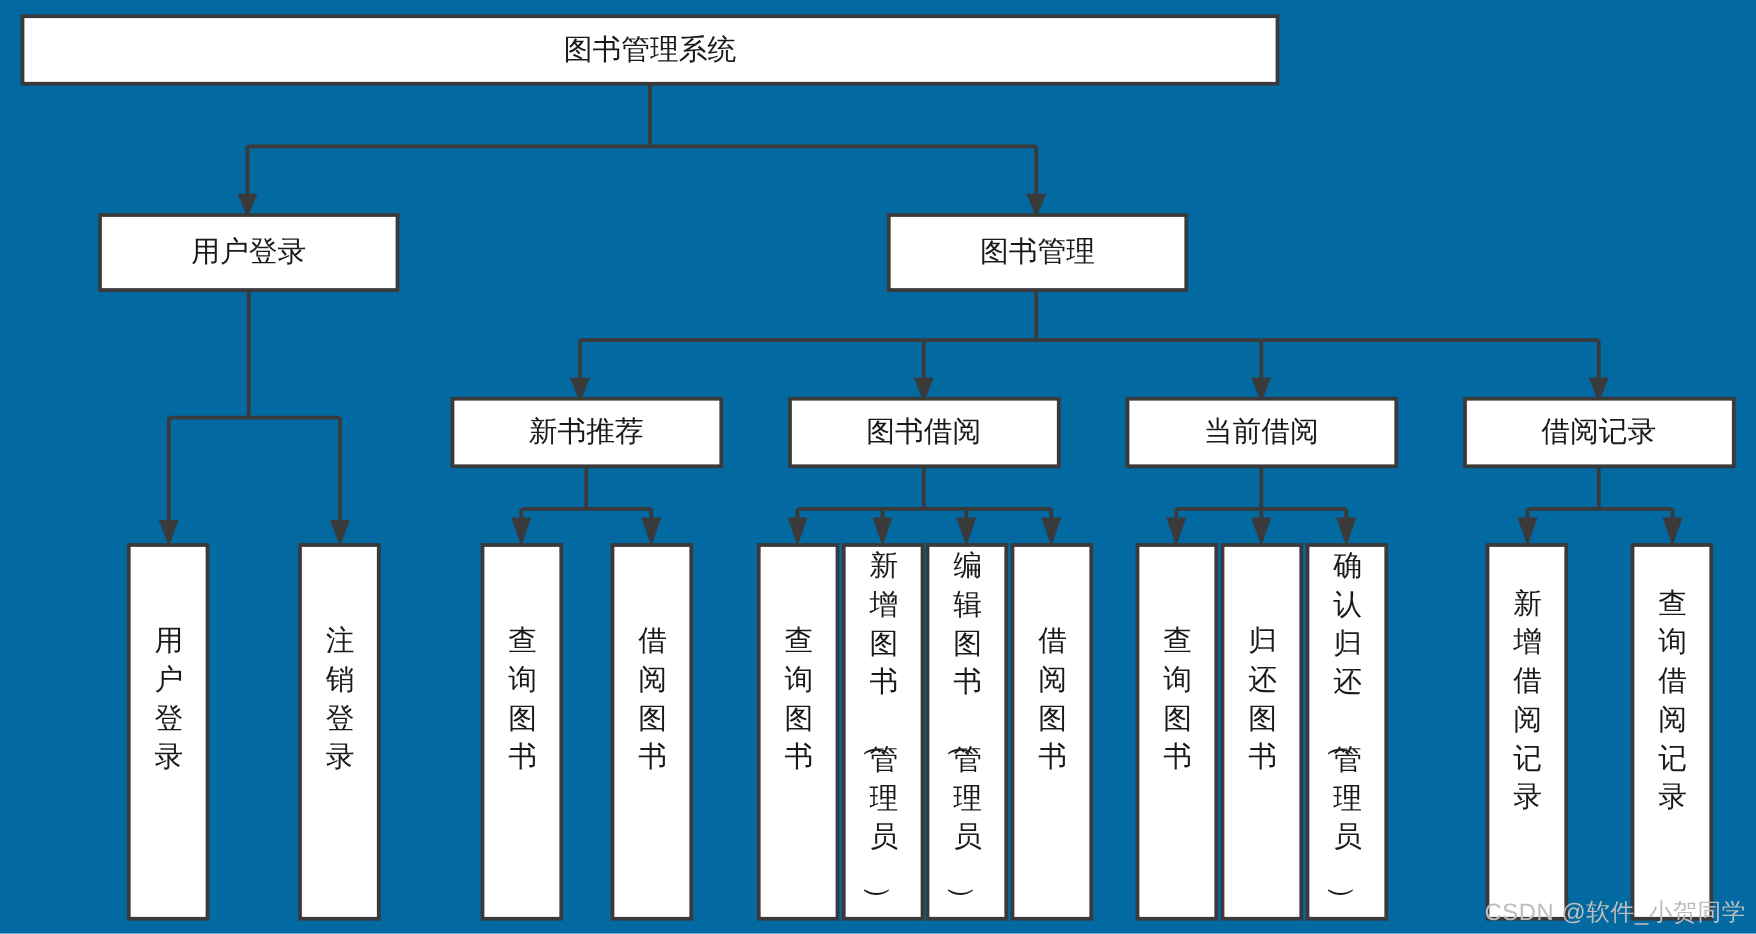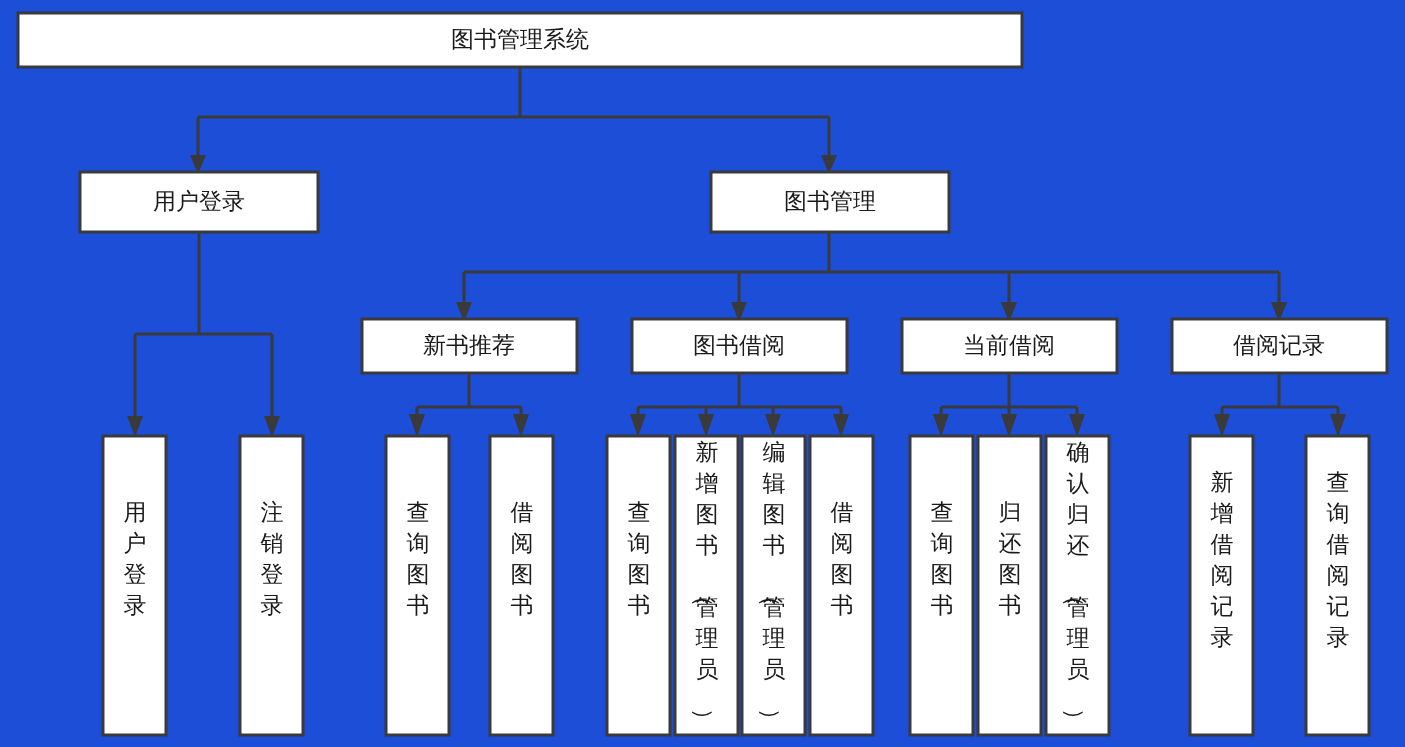--- a/index.html
+++ b/index.html
@@ -8,21 +8,21 @@
     padding: 0;
     background: #ffffff;
   }
   body {
     font-family: "Liberation Sans", "DejaVu Sans", sans-serif;
   }
   #diagram-root {
     position: relative;
     width: 1405px;
     height: 747px;
-    background: #1d4ed8;
+    background: #0369a1;
     overflow: hidden;
   }
   svg.flow {
     position: absolute;
     left: 0;
     top: 0;
     width: 1405px;
     height: 747px;
     display: block;
   }
@@ -216,14 +216,15 @@
       <text class="node-label-v" x="1222" y="490"><tspan x="1222" y="490">新</tspan><tspan x="1222" y="521">增</tspan><tspan x="1222" y="552">借</tspan><tspan x="1222" y="583">阅</tspan><tspan x="1222" y="614">记</tspan><tspan x="1222" y="645">录</tspan></text>
     </g>
 
     <g>
       <rect class="node-rect" x="1306" y="436" width="63" height="299"></rect>
       <text class="node-label-v" x="1338" y="490"><tspan x="1338" y="490">查</tspan><tspan x="1338" y="521">询</tspan><tspan x="1338" y="552">借</tspan><tspan x="1338" y="583">阅</tspan><tspan x="1338" y="614">记</tspan><tspan x="1338" y="645">录</tspan></text>
     </g>
 
   </svg>
 
+  <div class="watermark">CSDN @软件_小贺同学</div>
 
 </div>
 
 </body></html>

